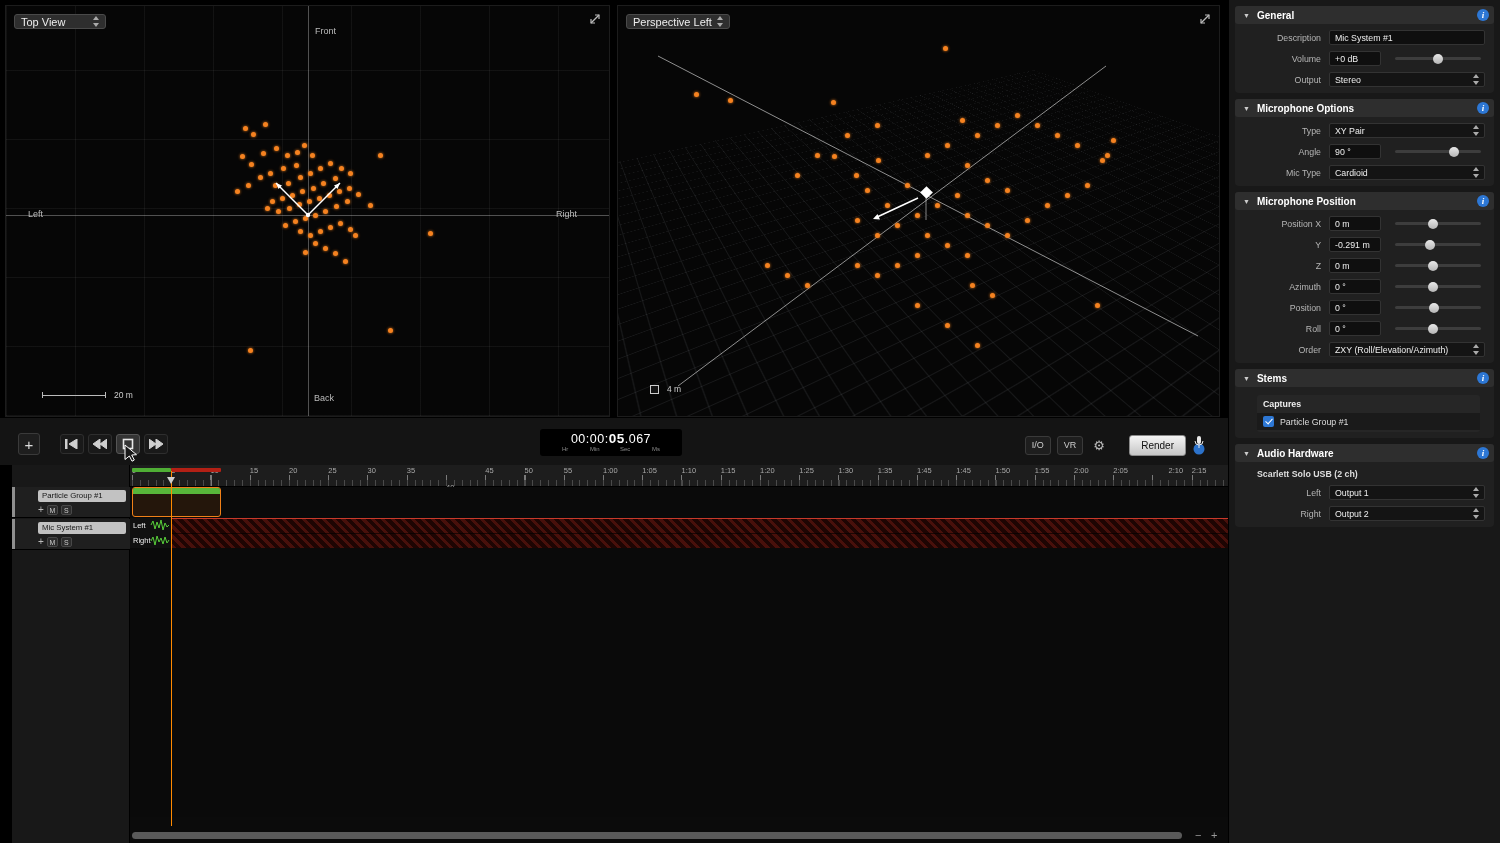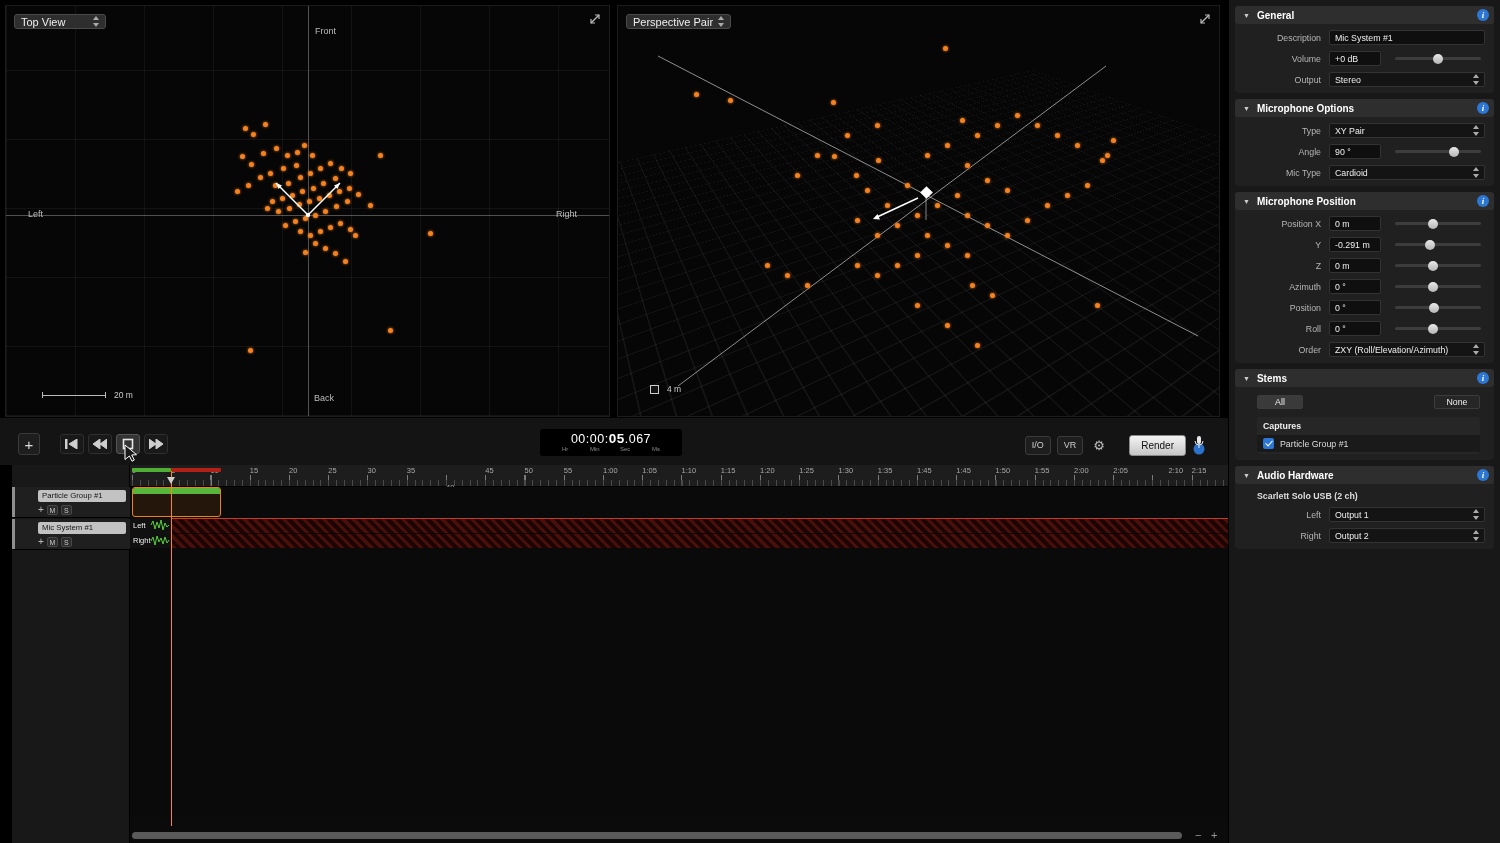--- a/index.html
+++ b/index.html
@@ -322,21 +322,21 @@
         <div class="particle" style="left: 257px; top: 117px;"></div>
         <div class="particle" style="left: 227px; top: 127px;"></div>
         <div class="particle" style="left: 197px; top: 147px;"></div>
         <div class="particle" style="left: 177px; top: 167px;"></div>
       </div>
     <div class="scalebar" style="left:32px; bottom:22px;">
       <div class="scale-square"></div>
       <span>4 m</span>
     </div>
     <div class="vp-select">
-      <span>Perspective Pair</span>
+      <span>Perspective Left</span>
       <span class="stepper"></span>
     </div>
     <button class="vp-expand">
       <svg width="14" height="14">
           <line x1="3" y1="11" x2="11" y2="3" stroke="#bbb" stroke-width="1.2"></line>
         <polyline points="7,3 11,3 11,7" fill="none" stroke="#bbb" stroke-width="1.2"></polyline>
         <polyline points="3,7 3,11 7,11" fill="none" stroke="#bbb" stroke-width="1.2"></polyline>
         </svg>
     </button>
   </div>
@@ -603,24 +603,20 @@
         </div>
       </div>
     </section>
 
     <section class="isec">
       <header>
         <span class="disc">▼</span>
         <span class="stitle">Stems</span>
         <span class="info">i</span>
       </header>
-      <div class="stems-btnrow">
-        <button class="sbtn all">All</button>
-        <button class="sbtn none">None</button>
-      </div>
       <div class="captures">
         <div class="cap-title">Captures</div>
         <div class="cap-item">
           <span class="cbx"></span>
           <span>Particle Group #1</span>
         </div>
       </div>
     </section>
 
     <section class="isec">

